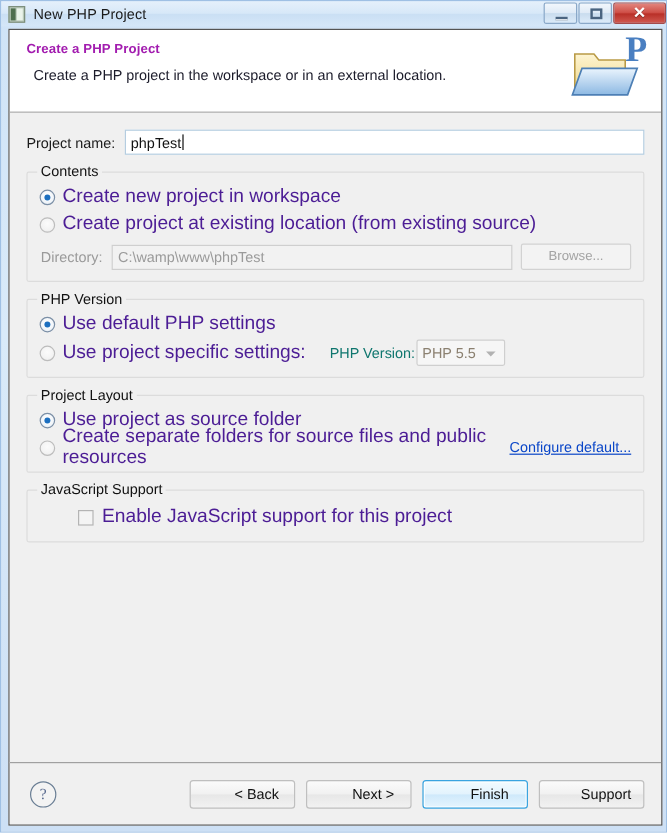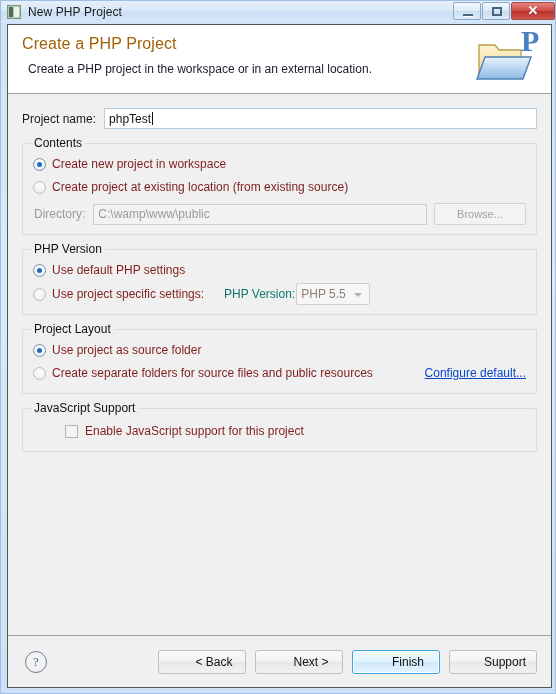--- a/index.html
+++ b/index.html
@@ -134,23 +134,23 @@
   .header {
     background: #ffffff;
     height: 69px;
     box-sizing: border-box;
     border-bottom: 1px solid #a0a0a0;
     position: relative;
     padding: 10px 14px 0 14px;
   }
   .header h1 {
     margin: 0;
-    font-size: 16px;
-    font-weight: normal;
-    color: #a16207;
+    font-size: 11px;
+    font-weight: bold;
+    color: #a21caf;
     letter-spacing: .1px;
   }
   .header p {
     margin: 9px 0 0 6px;
     font-size: 12px;
     color: #1b1b2a;
   }
   .header-icon {
     position: absolute;
     right: 8px;
@@ -251,21 +251,21 @@
 
   .checkbox {
     width: 13px; height: 13px;
     box-sizing: border-box;
     border: 1px solid #b4b4b4;
     background: #f4f4f4;
     flex: 0 0 auto;
     margin-right: 7px;
   }
 
-  .opt-label { font-size: 12px; color: #7f1d1d; }
+  .opt-label { font-size: 16px; color: #4c1d95; }
 
   
   .row-dir {
     display: flex;
     align-items: center;
     margin-top: 6px;
     padding-left: 1px;
   }
   .lbl-dim { color: #9a9a9a; font-size: 12px; white-space: nowrap; }
   .txtbox-dim {
@@ -457,21 +457,21 @@
         </div>
 
         <div class="opt">
           <span class="radio dim"></span>
           <span class="opt-label">Create project at existing location (from existing source)</span>
         </div>
 
         <div class="row-dir">
           <span class="lbl-dim">Directory:</span>
           <div class="txtbox-dim">
-            <span>C:\wamp\www\public</span>
+            <span>C:\wamp\www\phpTest</span>
           </div>
           <div class="btn-dim">Browse...</div>
         </div>
       </div>
 
       <div class="group">
         <span class="legend">PHP Version</span>
 
         <div class="opt">
           <span class="radio checked"></span>

